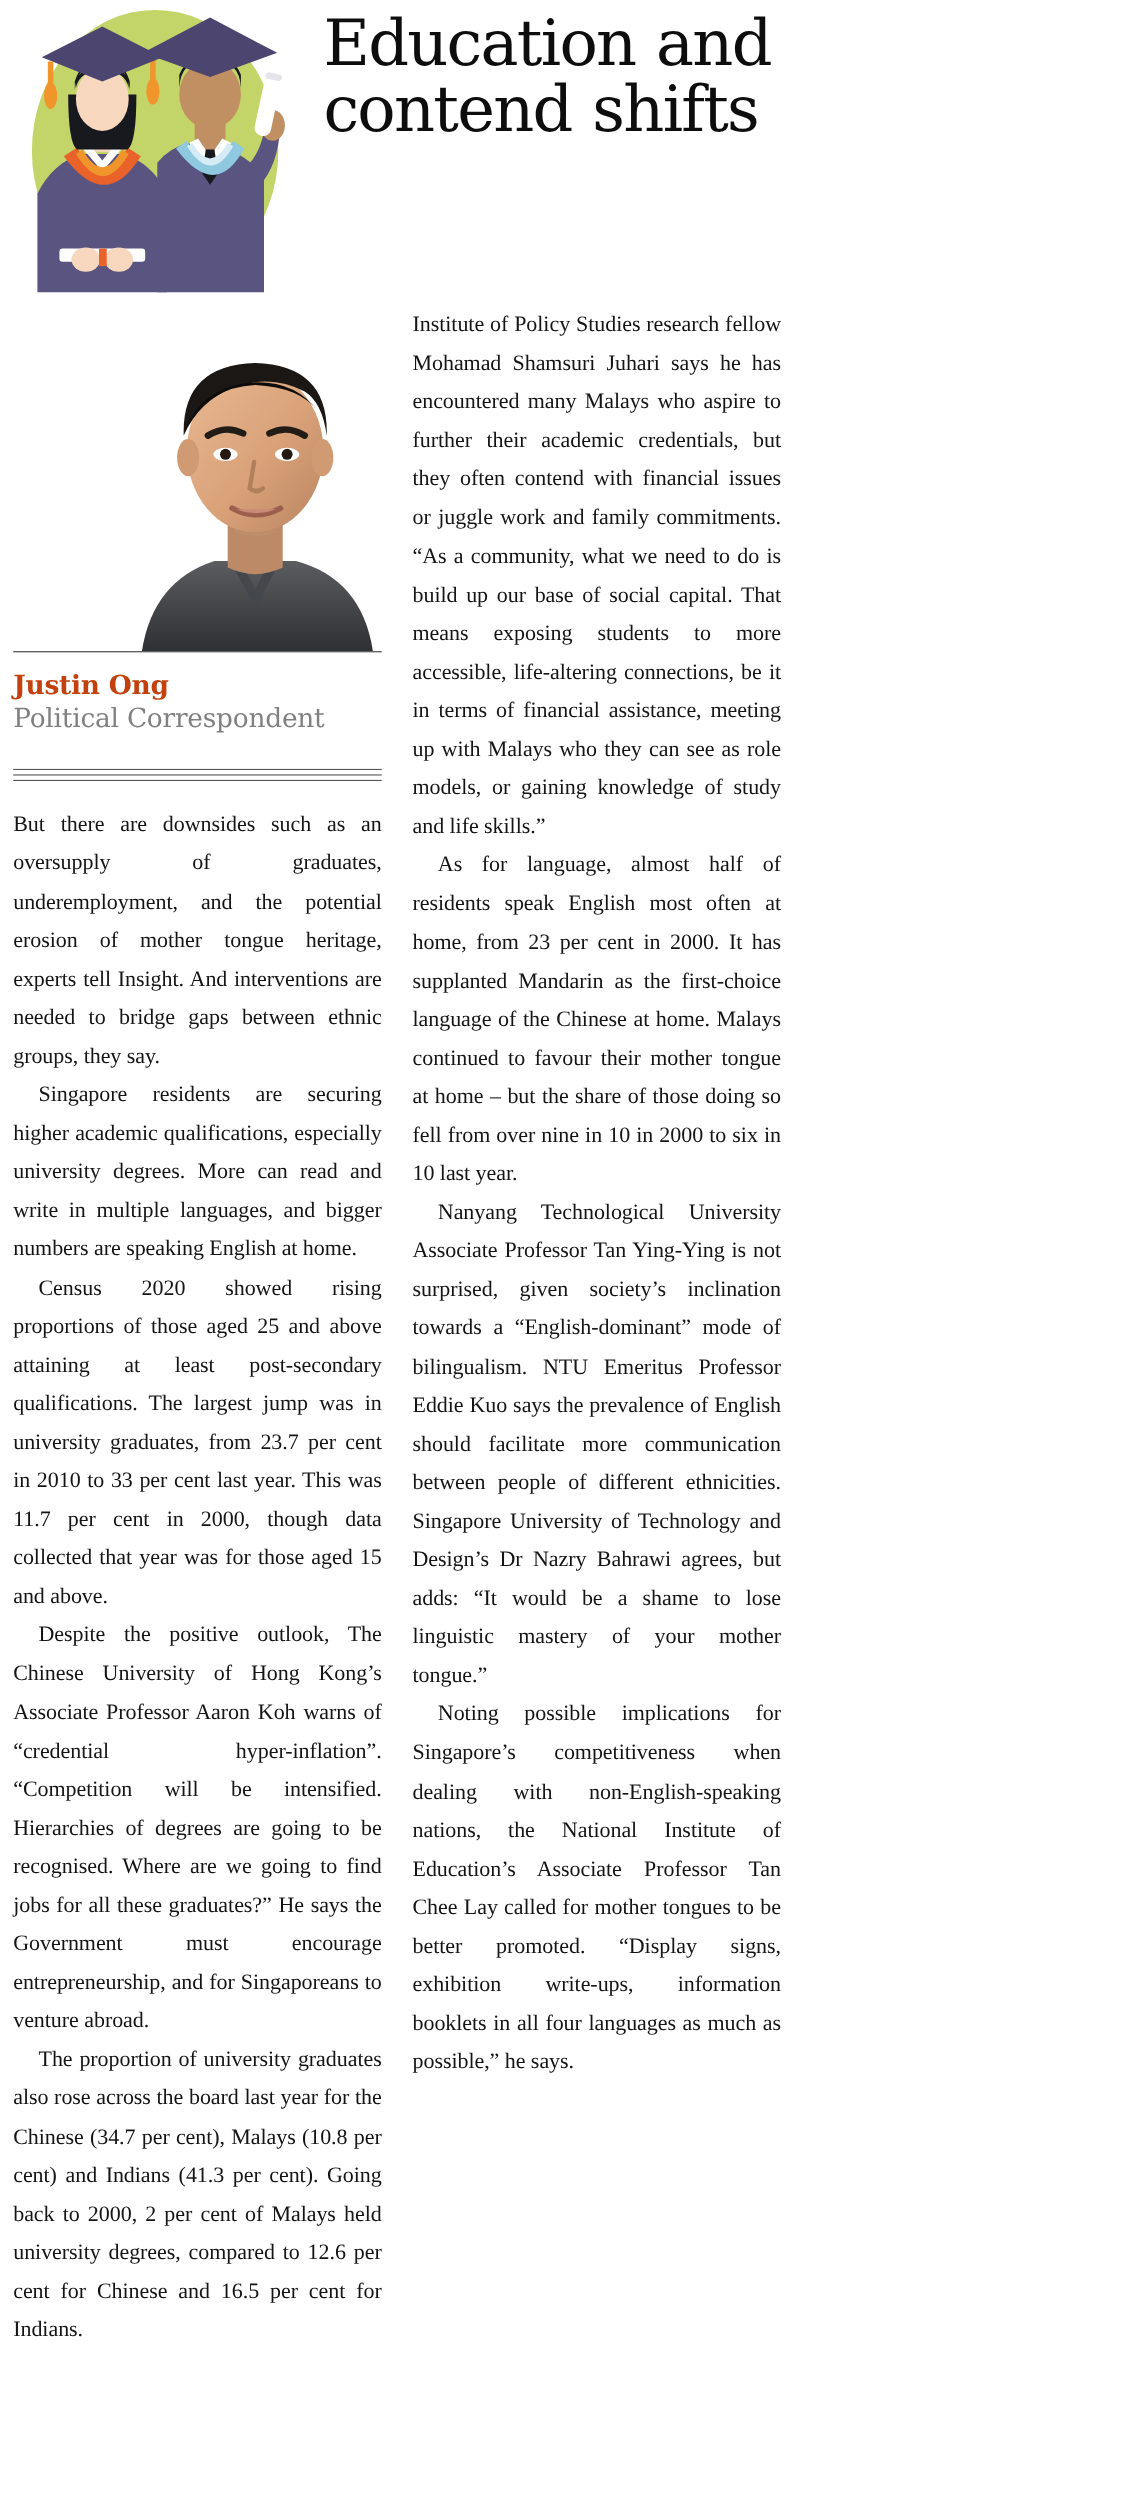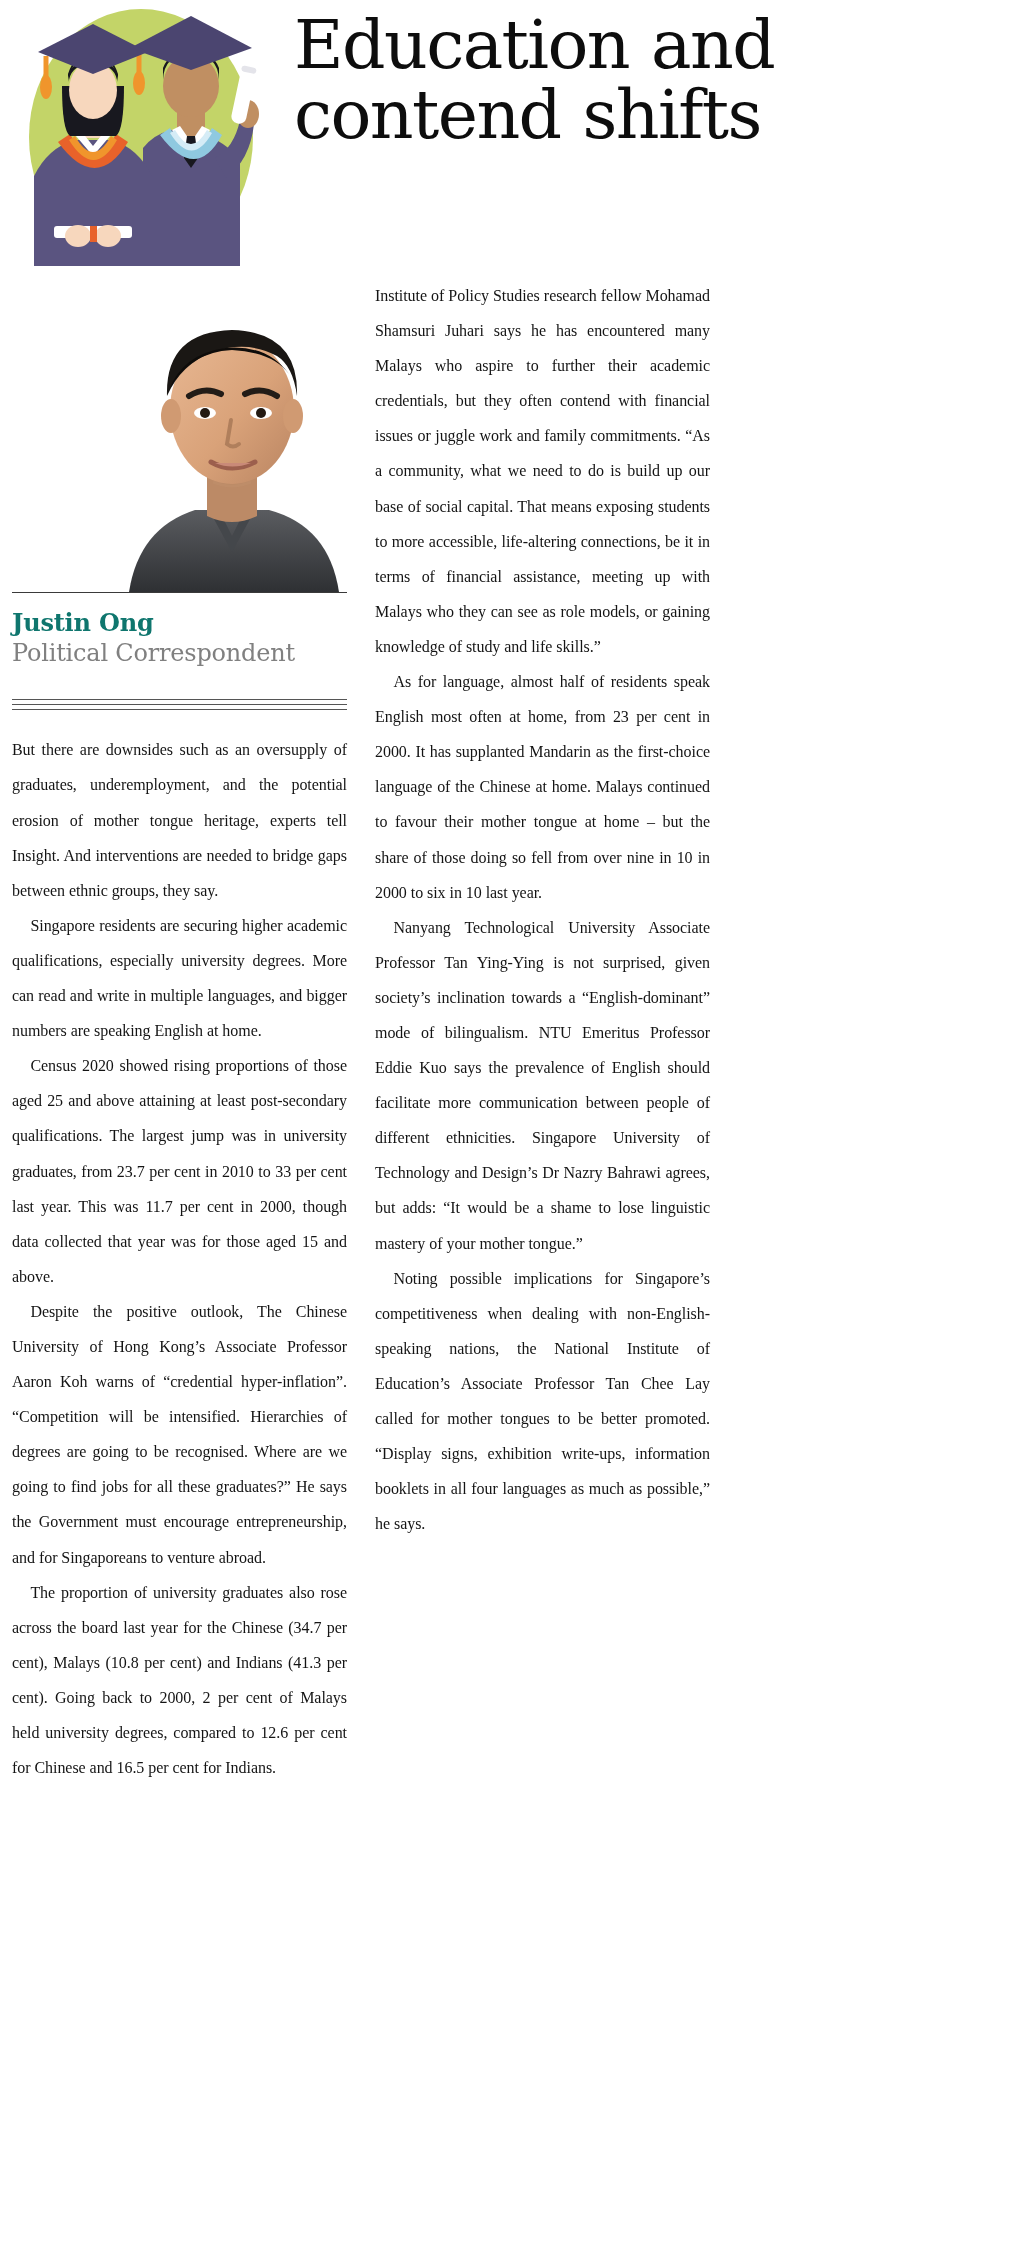--- a/index.html
+++ b/index.html
@@ -30,21 +30,21 @@
   }
   .hero-illustration svg { display: block; width: 100%; height: 100%; }
 
   .headline-wrap {
     flex: 1 1 auto;
     padding-left: 24px;
     padding-top: 2px;
   }
   .headline {
     font-family: "DejaVu Serif", serif;
-    font-size: 68px;
+    font-size: 58px;
     line-height: 1.03;
     font-weight: 400;
     letter-spacing: -1.6px;
     color: #0d0d0d;
     margin: 0;
     word-spacing: 2px;
   }
 
   
   .columns {
@@ -72,21 +72,21 @@
   .rule-thin {
     border: 0;
     border-top: 1.6px solid #3a3a3a;
     margin: 0 0 16px 0;
     width: 100%;
   }
   .byline-name {
     font-family: "DejaVu Serif", serif;
     font-weight: bold;
     font-size: 24px;
-    color: #0f766e;
+    color: #c2410c;
     letter-spacing: -0.2px;
     line-height: 1.15;
     margin: 0;
   }
   .byline-role {
     font-family: "DejaVu Serif", serif;
     font-weight: normal;
     font-size: 24px;
     color: #808080;
     letter-spacing: -0.2px;
@@ -99,21 +99,21 @@
   }
   .triple-rule div {
     border-top: 1.4px solid #555;
     height: 5px;
   }
   .triple-rule div:last-child { height: 0; }
 
   
   p.body {
     font-family: "Liberation Serif", serif;
-    font-size: 16px;
+    font-size: 20px;
     line-height: 35.1px;
     text-align: justify;
     text-justify: inter-word;
     margin: 0;
     color: #141414;
     hyphens: auto;
     -webkit-hyphens: auto;
     letter-spacing: -0.05px;
   }
   p.body + p.body { text-indent: 1.15em; }

